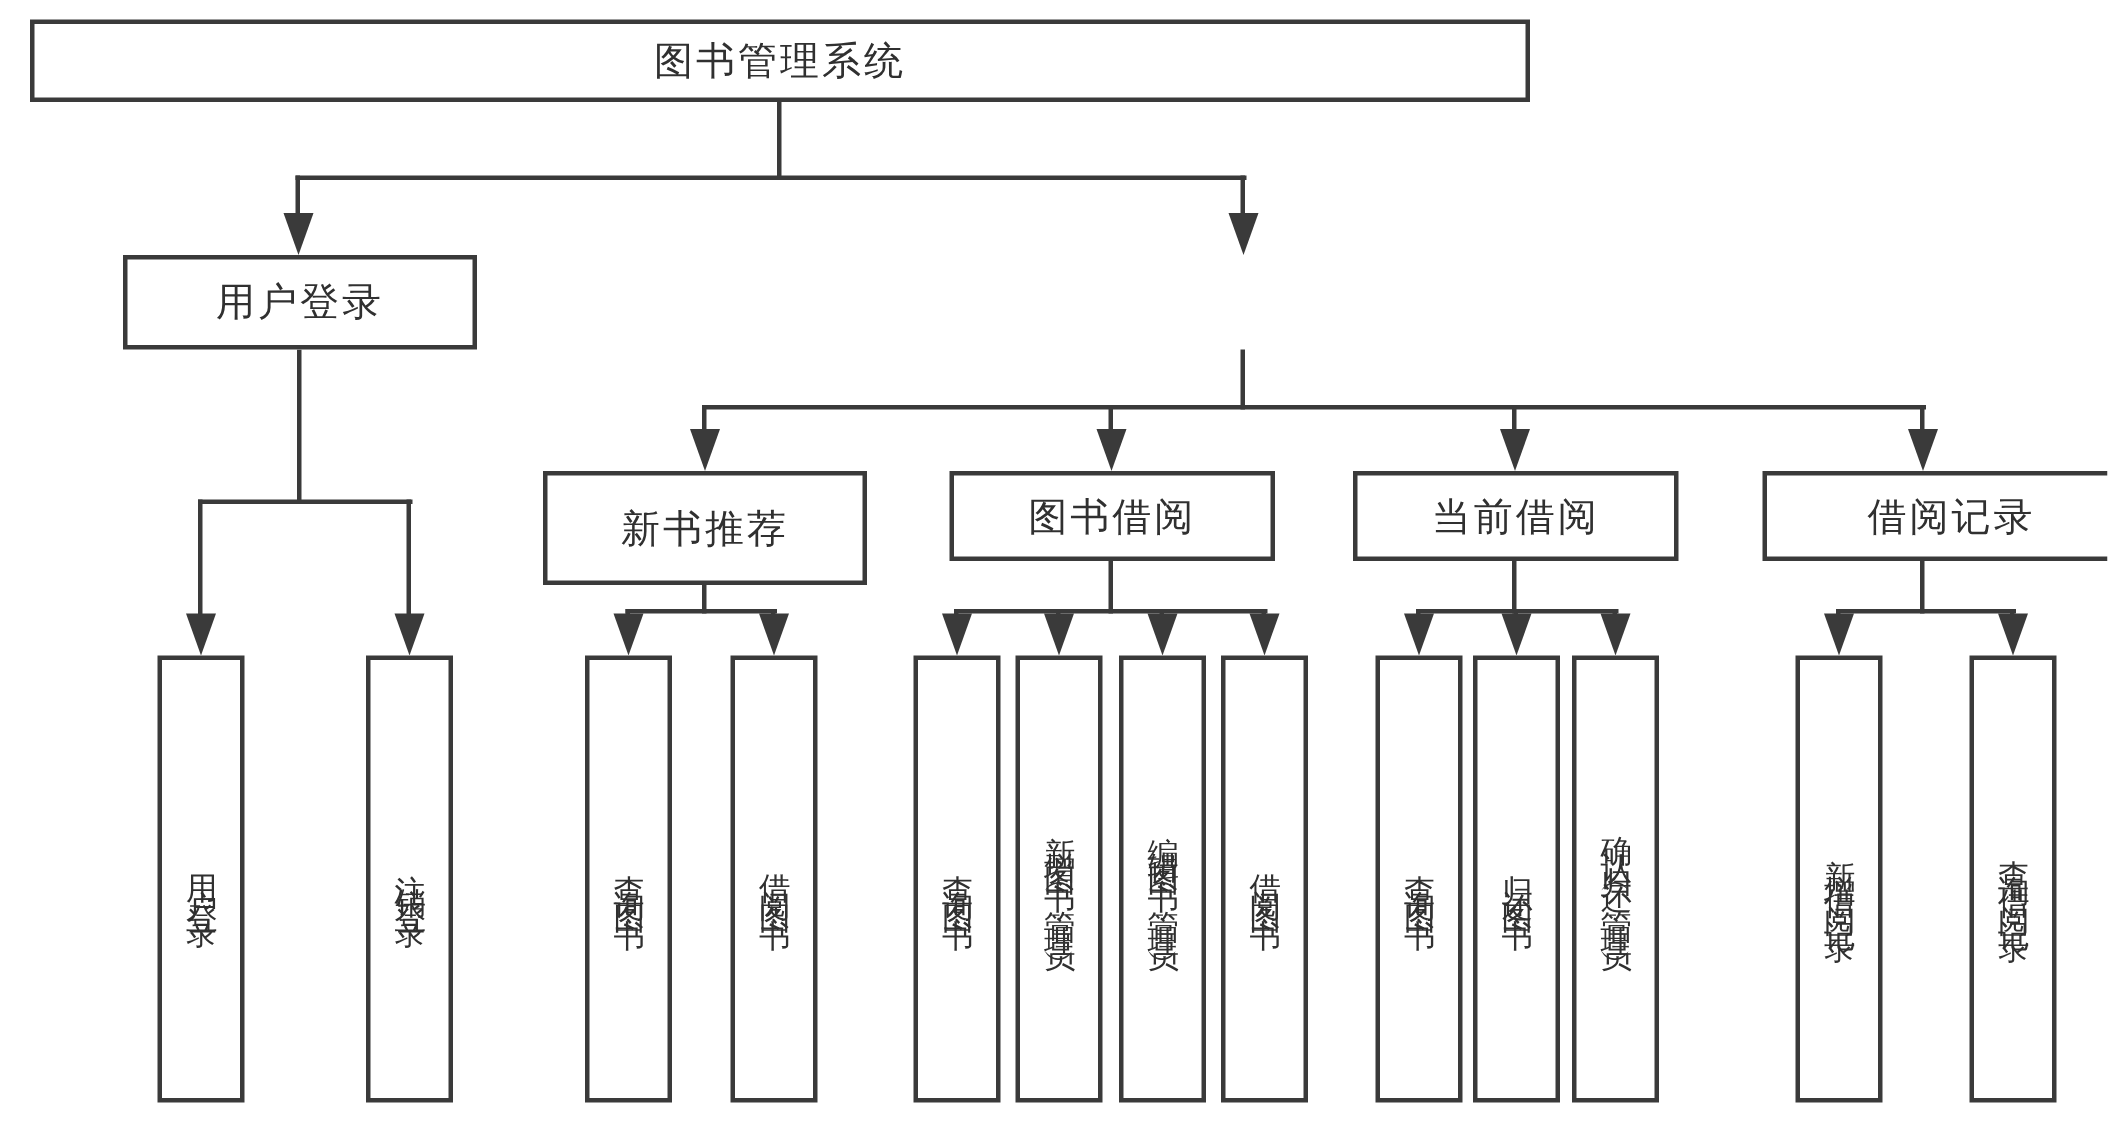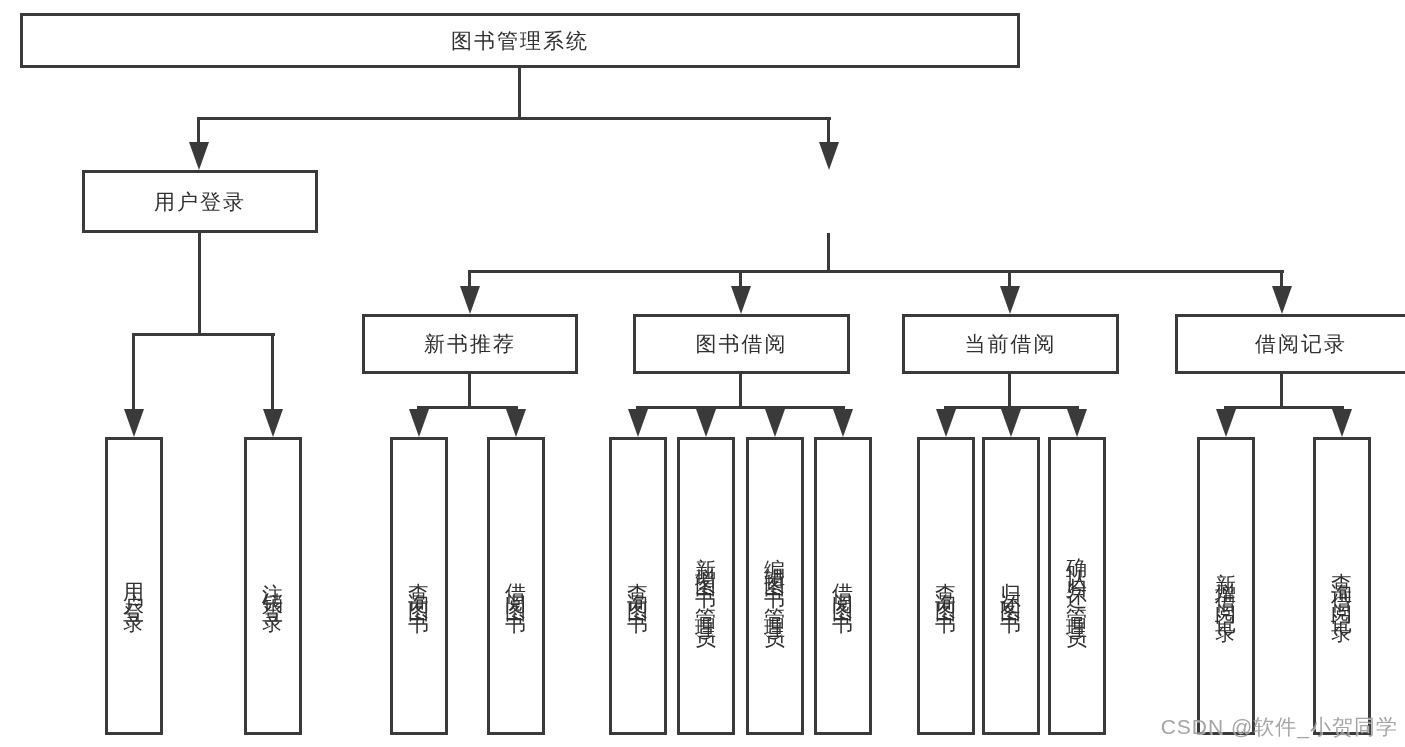--- a/index.html
+++ b/index.html
@@ -5,21 +5,21 @@
   html,body{margin:0;padding:0;background:#fff;}
   .diagram{
     position:relative;width:1405px;height:747px;background:#fff;overflow:hidden;
     font-family:"Liberation Sans","DejaVu Sans",sans-serif;
     --line:#3a3a3a;--text:#303030;
   }
   .box{
     position:absolute;box-sizing:border-box;border:3px solid var(--line);background:#fff;
     display:flex;align-items:center;justify-content:center;
   }
-  .lbl{font-size:21px;color:var(--text);letter-spacing:2px;white-space:nowrap;}
+  .lbl{font-size:26px;color:var(--text);letter-spacing:2px;white-space:nowrap;}
   .leaf .lbl{
     writing-mode:vertical-rl;text-orientation:mixed;
     font-size:21px;letter-spacing:10px;line-height:1;white-space:normal;
   }
   .vl{position:absolute;width:3px;background:var(--line);}
   .hl{position:absolute;height:3px;background:var(--line);}
   .ah{
     position:absolute;width:0;height:0;
     border-left:10px solid transparent;border-right:10px solid transparent;
     border-top:28px solid var(--line);
@@ -95,21 +95,21 @@
   <div class="ah" style="left:1332px;top:409px;"></div>
 
   <div class="box root" style="left:20px;top:13px;width:1000px;height:55px;">
     <span class="lbl">图书管理系统</span>
   </div>
 
   <div class="box" style="left:82px;top:170px;width:236px;height:63px;">
     <span class="lbl">用户登录</span>
   </div>
 
-  <div class="box" style="left:362px;top:314px;width:216px;height:60px;">
+  <div class="box" style="left:362px;top:314px;width:216px;height:76px;">
     <span class="lbl">新书推荐</span>
   </div>
   <div class="box" style="left:902px;top:314px;width:217px;height:60px;">
     <span class="lbl">当前借阅</span>
   </div>
   <div class="box" style="left:633px;top:314px;width:217px;height:60px;">
     <span class="lbl">图书借阅</span>
   </div>
   <div class="box" style="left:1175px;top:314px;width:252px;height:60px;">
     <span class="lbl">借阅记录</span>
@@ -152,15 +152,14 @@
     <span class="lbl">确认归还（管理员）</span>
   </div>
 
   <div class="box leaf" style="left:1197px;top:437px;width:58px;height:298px;">
     <span class="lbl">新增借阅记录</span>
   </div>
   <div class="box leaf" style="left:1313px;top:437px;width:58px;height:298px;">
     <span class="lbl">查询借阅记录</span>
   </div>
 
-  <div class="watermark">CSDN @软件_小贺同学</div>
 
 </div>
 
 </body></html>

